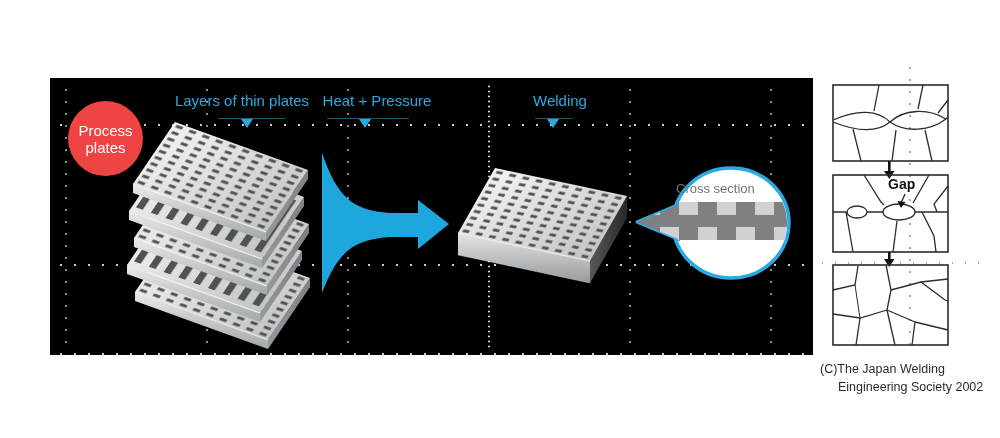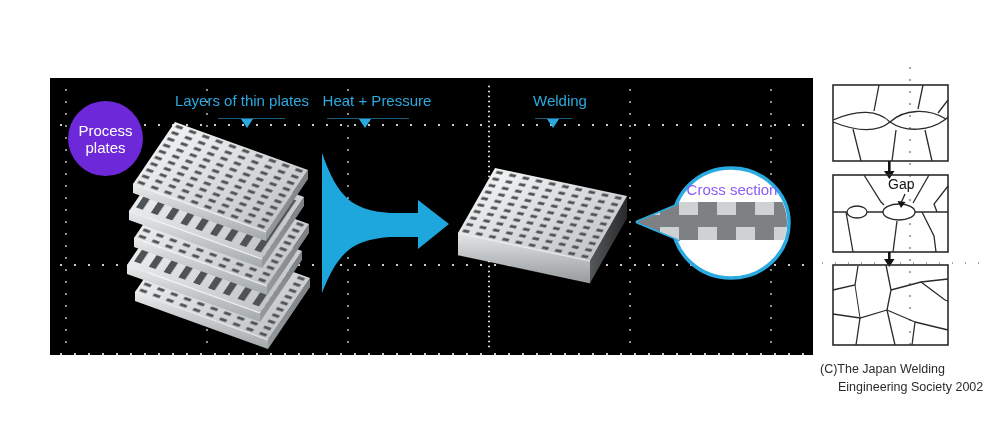--- a/index.html
+++ b/index.html
@@ -22,35 +22,35 @@
     background-size:14px 2px;}
   .gvdots{position:absolute;width:2px;z-index:0;
     background-image:radial-gradient(circle,rgba(0,0,0,.35) .8px,transparent 1.1px);
     background-size:2px 12px;}
   .ghdots{position:absolute;height:2px;z-index:0;
     background-image:radial-gradient(circle,rgba(0,0,0,.35) .8px,transparent 1.1px);
     background-size:13px 2px;}
   
   .badge{
     position:absolute;left:68px;top:101px;width:75px;height:75px;border-radius:50%;
-    background:#6d28d9;color:#fff;text-align:center;z-index:4;
+    background:#ef4444;color:#fff;text-align:center;z-index:4;
     font-size:15px;line-height:17px;padding-top:0;display:flex;flex-direction:column;
     justify-content:center;
   }
   
   .stage{position:absolute;z-index:4;width:170px;text-align:center;}
   .stage .txt{color:#2BA9DF;font-size:15px;white-space:nowrap;}
   .stage .rule{position:absolute;height:1px;background:rgba(41,171,226,.55);top:26px;}
   .stage .tri{position:absolute;top:27px;width:0;height:0;
     border-left:6px solid transparent;border-right:6px solid transparent;
     border-top:9px solid #2BA9DF;}
-  .xsect-label{position:absolute;left:676px;top:181px;width:112px;text-align:center;
-    color:#8b5cf6;font-size:15px;z-index:5;white-space:nowrap;}
+  .xsect-label{position:absolute;left:676px;top:181px;width:112px;text-align:left;
+    color:#737373;font-size:13px;z-index:5;white-space:nowrap;}
   .gap-label{position:absolute;left:888px;top:176px;color:#111;font-size:14px;
-    font-weight:normal;z-index:5;}
+    font-weight:bold;z-index:5;}
   .credit{position:absolute;z-index:5;color:#2b2b2b;font-size:12.5px;line-height:18px;}
   .credit .l1{position:absolute;left:820px;top:360px;white-space:nowrap;}
   .credit .l2{position:absolute;left:838px;top:378px;white-space:nowrap;}
   svg.art{position:absolute;left:0;top:0;z-index:3;}
 </style>
 </head>
 <body>
 
 <div class="panel">
   <div class="vdots" style="left:15px"></div>

